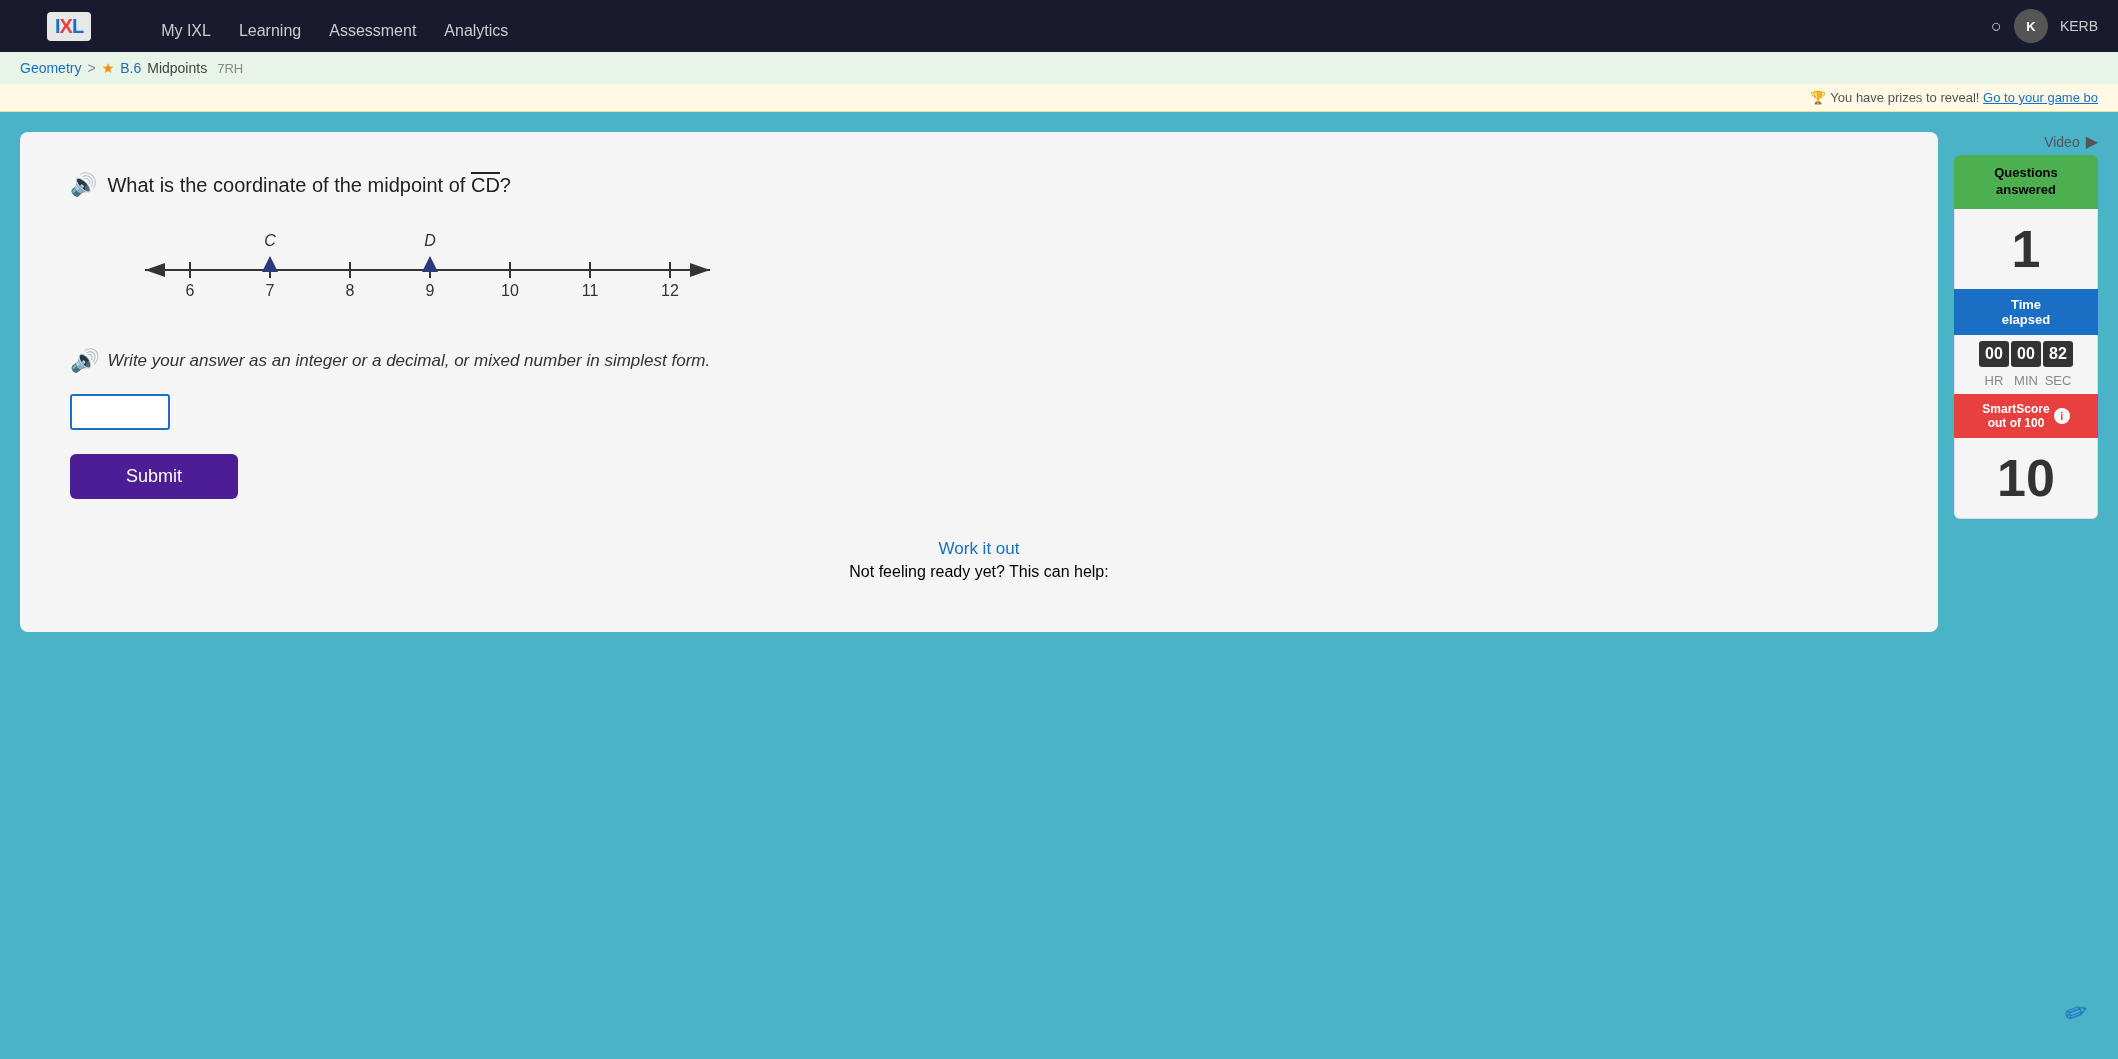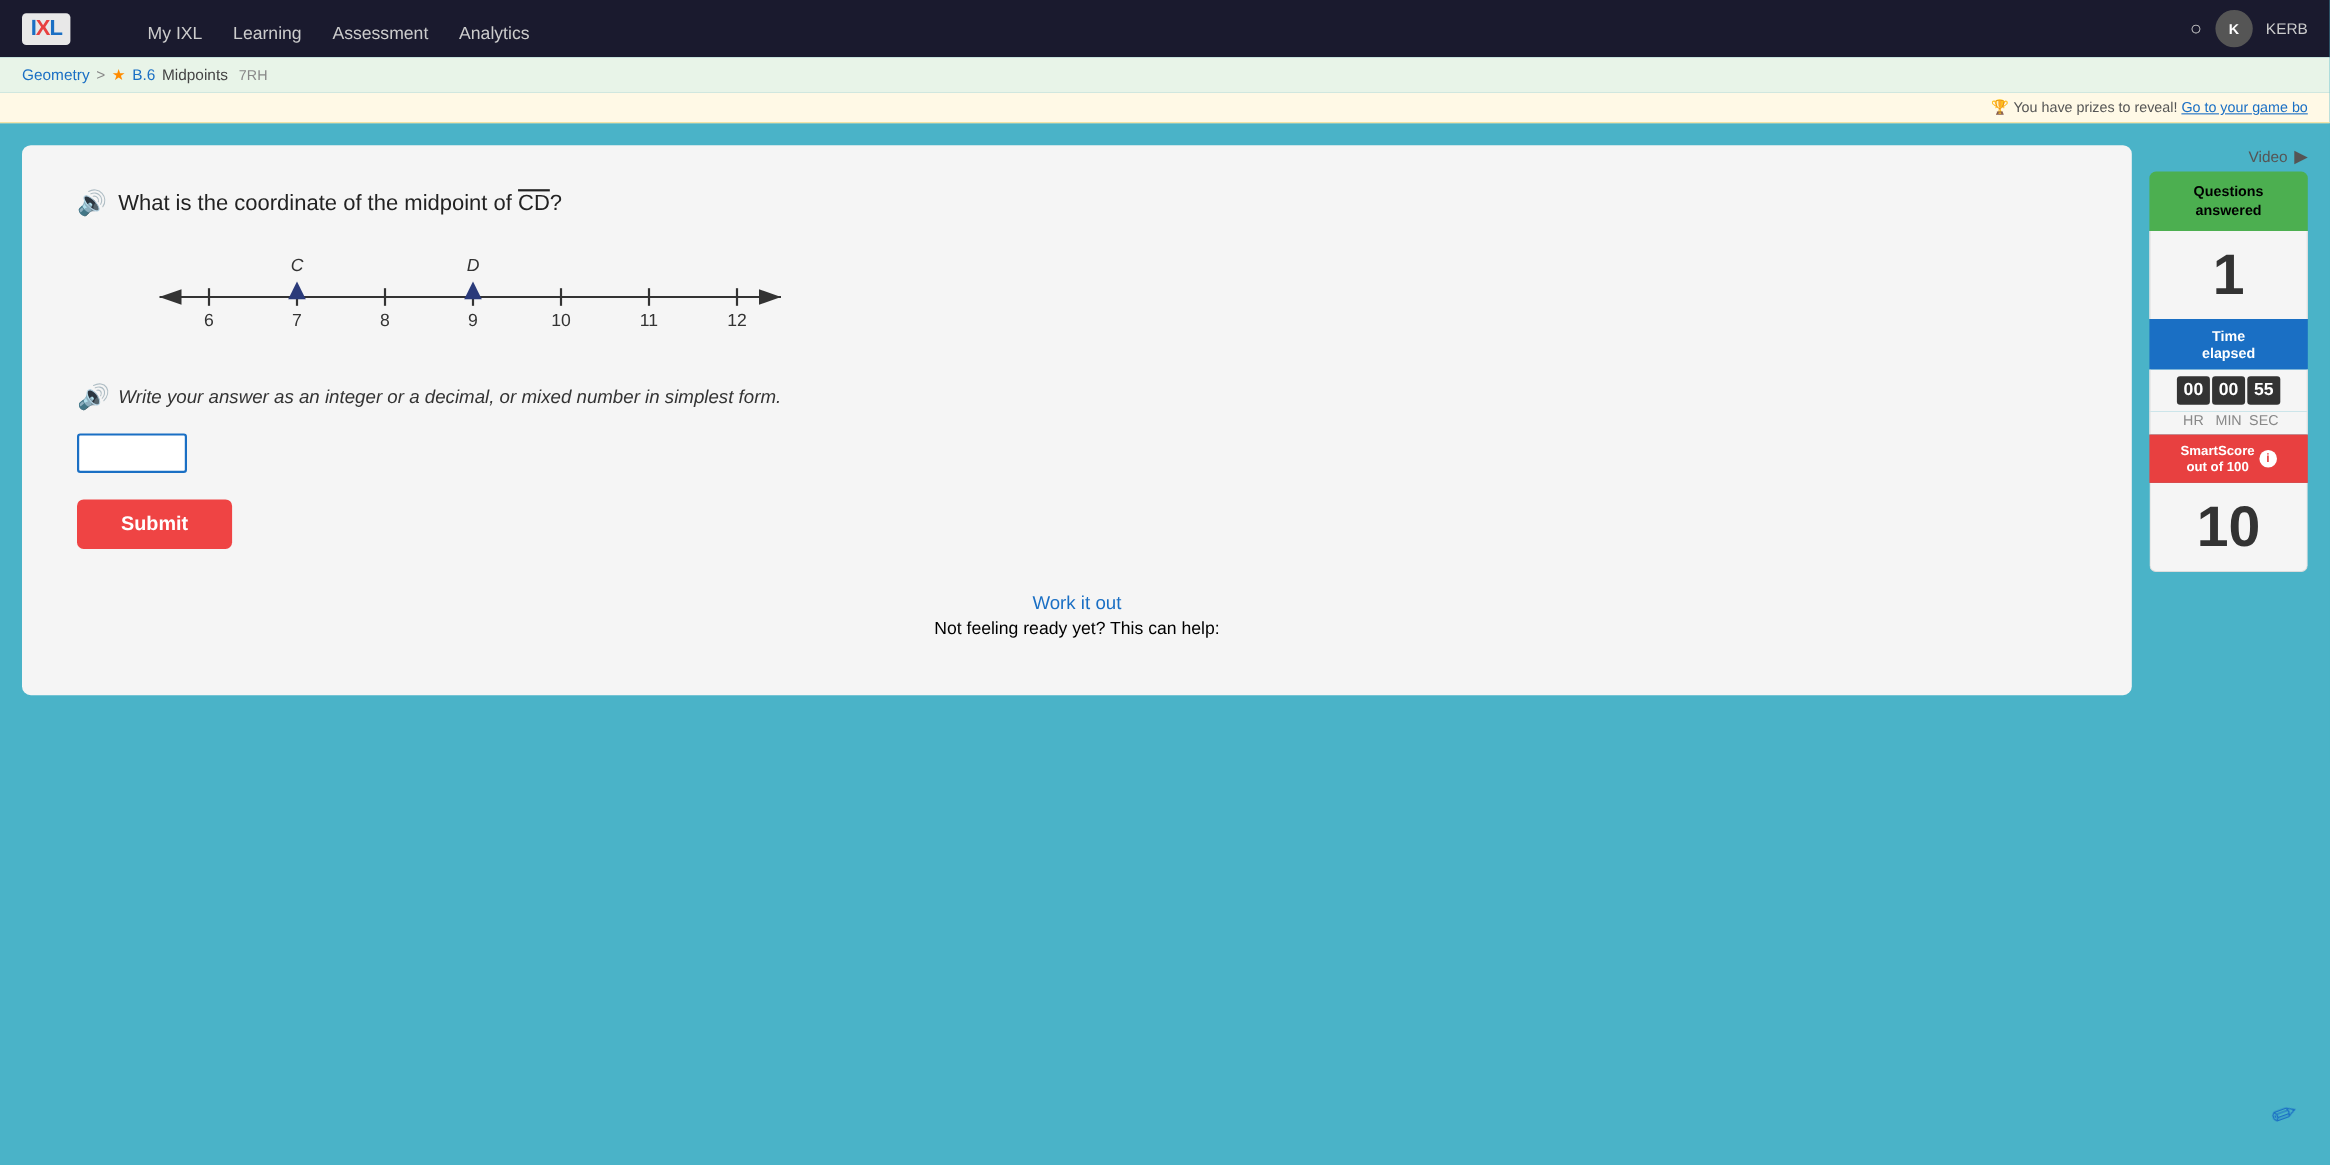--- a/index.html
+++ b/index.html
@@ -16,20 +16,21 @@
       display: flex;
       align-items: center;
       height: 52px;
       padding: 0 20px;
       gap: 30px;
     }
     .logo-area {
       display: flex;
       align-items: center;
       gap: 4px;
+      margin-left: 27px;
     }
     .logo-box {
       background: #e8e8e8;
       border-radius: 4px;
       padding: 3px 8px;
       font-weight: 900;
       font-size: 20px;
       color: #1a1a2e;
       letter-spacing: -1px;
     }
@@ -171,27 +172,27 @@
       height: 36px;
       padding: 4px 8px;
       font-size: 16px;
       background: #fff;
       margin-bottom: 24px;
       display: block;
     }
 
     
     .submit-btn {
-      background: #ef4444;
+      background: #4c1d95;
       color: #fff;
       border: none;
       border-radius: 6px;
-      padding: 12px 40px;
+      padding: 12px 56px;
       font-size: 18px;
-      font-weight: bold;
+      font-weight: normal;
       cursor: pointer;
       margin-bottom: 30px;
     }
 
     
     .work-it-out {
       position: absolute;
       bottom: 51px;
       left: 50%;
       transform: translateX(-50%);
@@ -472,21 +473,21 @@
     </div>
     <div class="questions-answered-number">1</div>
 
     <div class="time-elapsed-box">
       <span>Time<br>elapsed</span>
     </div>
 
     <div class="timer-digits">
       <div class="digit-box">00</div>
       <div class="digit-box">00</div>
-      <div class="digit-box">55</div>
+      <div class="digit-box">82</div>
     </div>
     <div class="timer-labels">
       <span class="timer-label-item">HR</span>
       <span class="timer-label-item">MIN</span>
       <span class="timer-label-item">SEC</span>
     </div>
 
     <div class="smart-score-box">
       <span>SmartScore<br>out of 100</span>
       <span class="info-icon">i</span>

